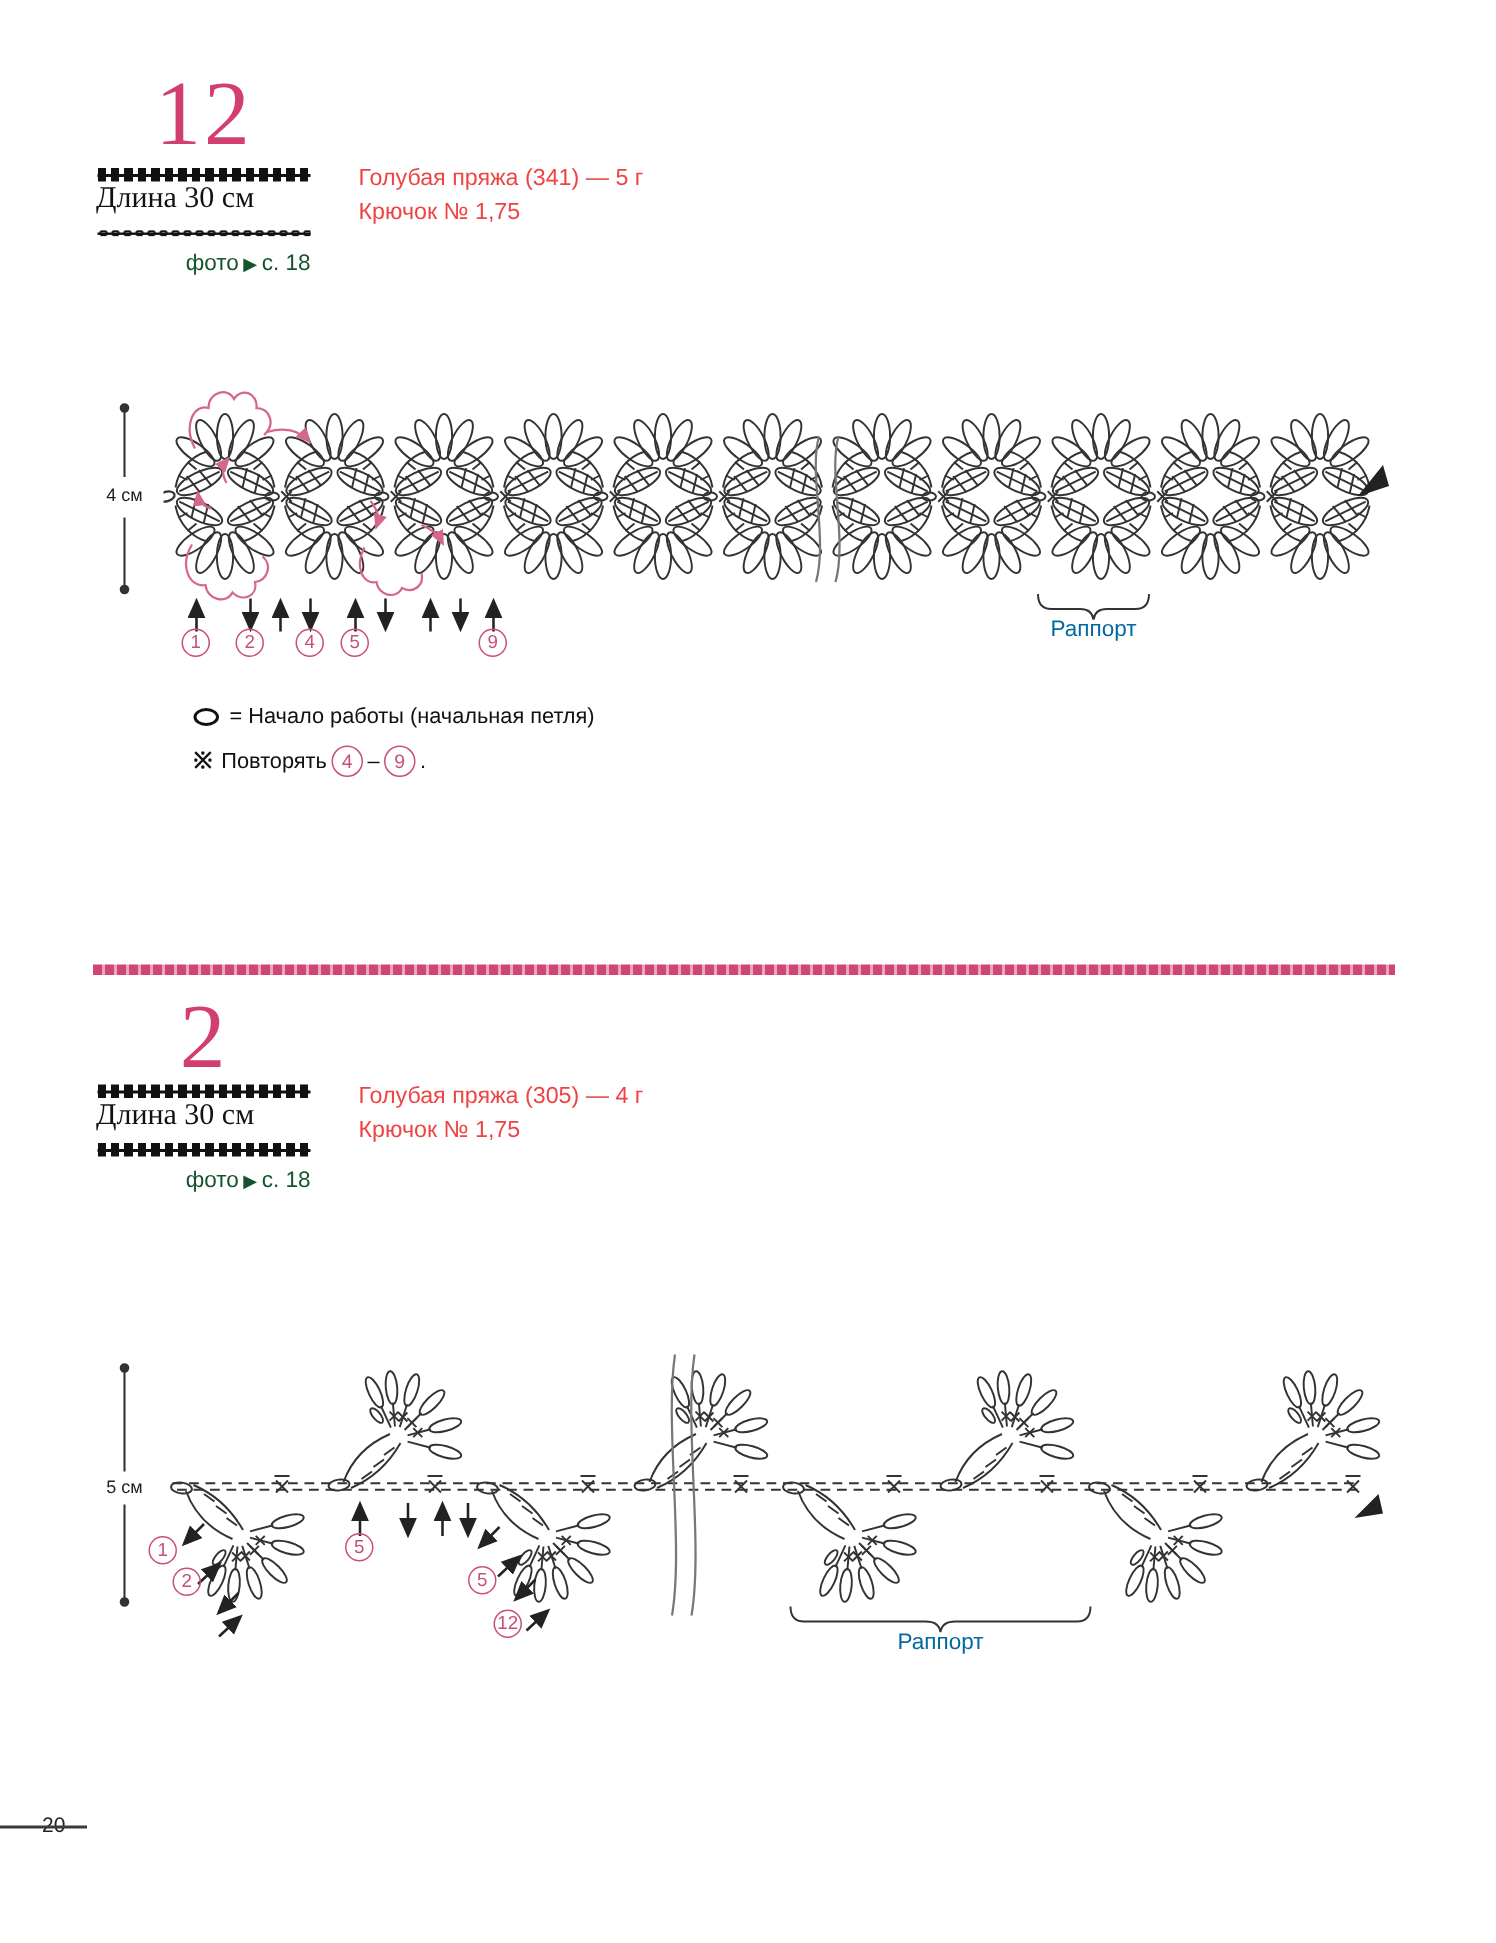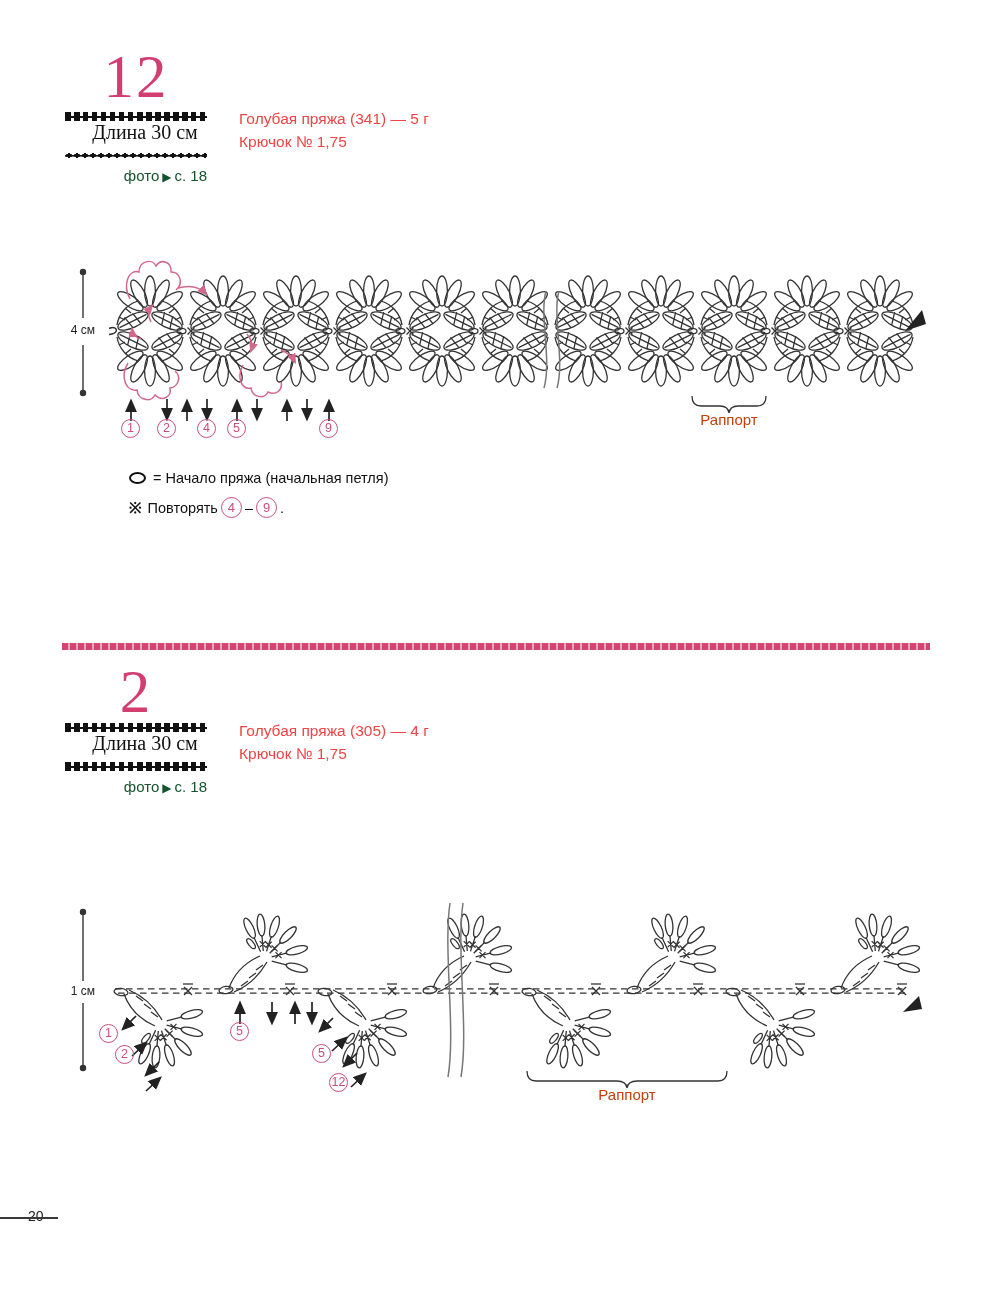--- a/index.html
+++ b/index.html
@@ -25,30 +25,30 @@
   .stitch-chain{
     left:65px;width:142px;height:9px;
     background-image:
       linear-gradient(#111 0 0),
       radial-gradient(ellipse 3.4px 2.6px at 4px 4.5px,#fff 0 1.1px,#111 1.2px 2.8px,rgba(0,0,0,0) 2.9px);
     background-size:100% 1.6px,8px 9px;
     background-position:0 3.8px,0 0;
     background-repeat:no-repeat,repeat-x;
   }
   .length-label{
-    left:74px;width:142px;text-align:center;
+    left:64px;width:142px;
     font-family:"Liberation Serif",serif;font-size:20px;line-height:26px;color:#111;
   }
   .photo-line{
     left:65px;width:142px;text-align:right;font-size:15px;line-height:18px;color:#14532d;
   }
   .photo-line .tri{font-size:12px;margin:0 3px;}
   .info-line{left:239px;font-size:15.5px;line-height:19px;color:#ef4444;}
   .size-label{width:52px;text-align:center;font-size:12px;color:#222;background:#fff;}
-  .repeat-label{width:100px;text-align:center;font-size:15px;color:#c2410c;}
+  .repeat-label{width:100px;text-align:center;font-size:15px;color:#0369a1;}
   .circ{
     position:absolute;width:19px;height:19px;box-sizing:border-box;
     border:1.4px solid #c94f79;border-radius:50%;color:#c94f79;
     font-size:12.5px;display:flex;align-items:center;justify-content:center;line-height:1;
   }
   .circ.lg{position:static;display:inline-flex;width:21px;height:21px;font-size:13px;margin:0 3px;vertical-align:-5px;}
   .legend-line{left:129px;font-size:14.5px;line-height:20px;color:#111;display:flex;align-items:center;}
   .oval-sym{
     display:inline-block;width:13px;height:8px;border:2.6px solid #111;
     border-radius:50%;margin-right:7px;
@@ -204,21 +204,21 @@
 <div class="abs size-label" style="left:57px;top:323px">4 см</div>
 <div class="abs repeat-label" style="left:679px;top:411px">Раппорт</div>
 <div class="circ" style="left:121px;top:419px">1</div>
 <div class="circ" style="left:157px;top:419px">2</div>
 <div class="circ" style="left:197px;top:419px">4</div>
 <div class="circ" style="left:227px;top:419px">5</div>
 <div class="circ" style="left:319px;top:419px">9</div>
 
 <div class="abs legend-line" style="top:468px">
   <span class="oval-sym"></span>
-  <span>= Начало пряжа (начальная петля)</span>
+  <span>= Начало работы (начальная петля)</span>
 </div>
 <div class="abs legend-line" style="top:497px">
   <span class="rep-mark">※</span>
   <span>Повторять</span>
   <span class="circ lg">4</span>
   <span>–</span>
   <span class="circ lg">9</span>
   <span>.</span>
 </div>
 
@@ -308,21 +308,21 @@
     <line x1="333" y1="1018" x2="320" y2="1031" marker-end="url(#ab2)"></line>
     <line x1="332" y1="1051" x2="346" y2="1038" marker-end="url(#ab2)"></line>
     <line x1="357" y1="1053" x2="344" y2="1066" marker-end="url(#ab2)"></line>
     <line x1="351" y1="1087" x2="365" y2="1074" marker-end="url(#ab2)"></line>
   </g>
 
   <path d="M527,1071 Q527,1081 536,1081 L617,1081 Q626,1081 627,1088 Q628,1081 637,1081 L718,1081 Q727,1081 727,1071" stroke="#333" stroke-width="1.3" fill="none"></path>
   <polygon points="903,1012 919,996 922,1009" fill="#222"></polygon>
 </svg>
 
-<div class="abs size-label" style="left:57px;top:984px">1 см</div>
+<div class="abs size-label" style="left:57px;top:984px">5 см</div>
 <div class="abs repeat-label" style="left:577px;top:1086px">Раппорт</div>
 <div class="circ" style="left:99px;top:1024px">1</div>
 <div class="circ" style="left:115px;top:1045px">2</div>
 <div class="circ" style="left:230px;top:1022px">5</div>
 <div class="circ" style="left:312px;top:1044px">5</div>
 <div class="circ" style="left:329px;top:1073px">12</div>
 
 <div class="abs footer-num">20</div>
 <div class="abs footer-line"></div>
 

